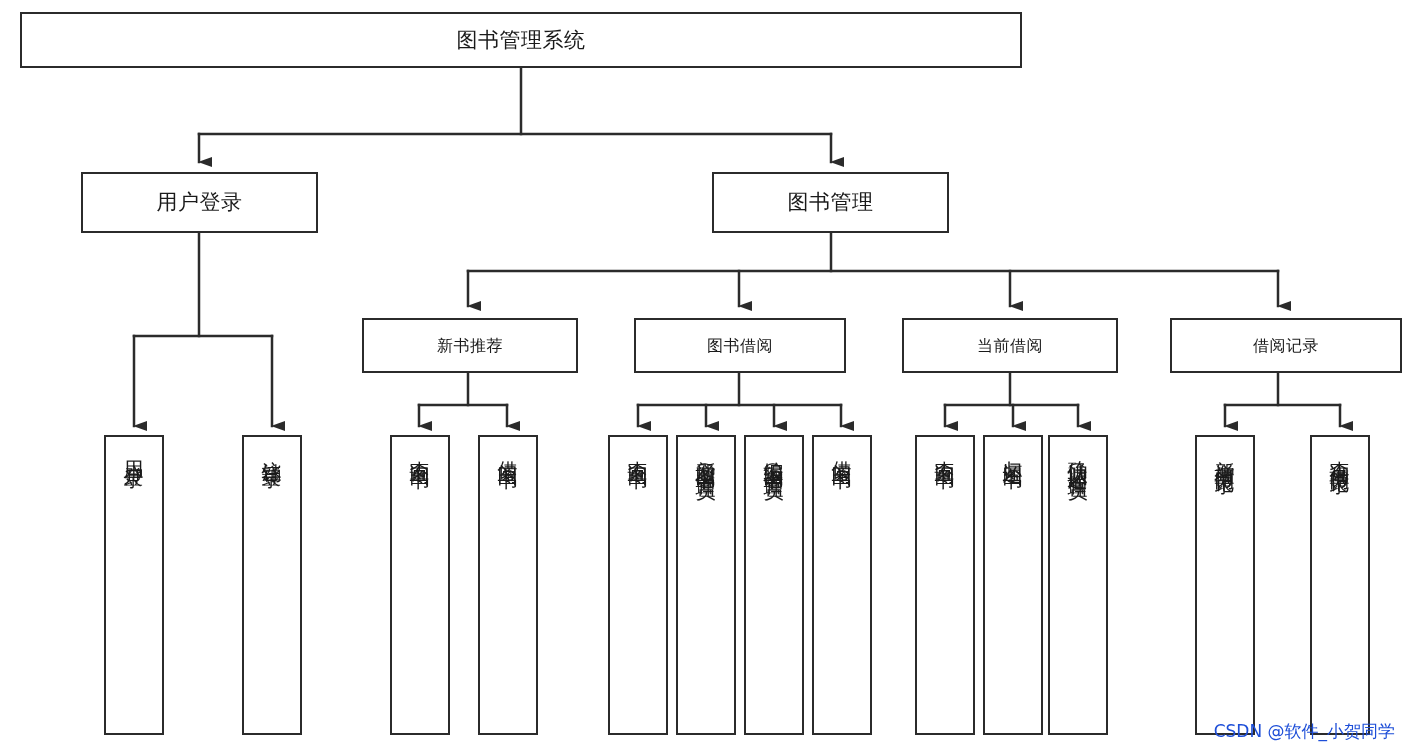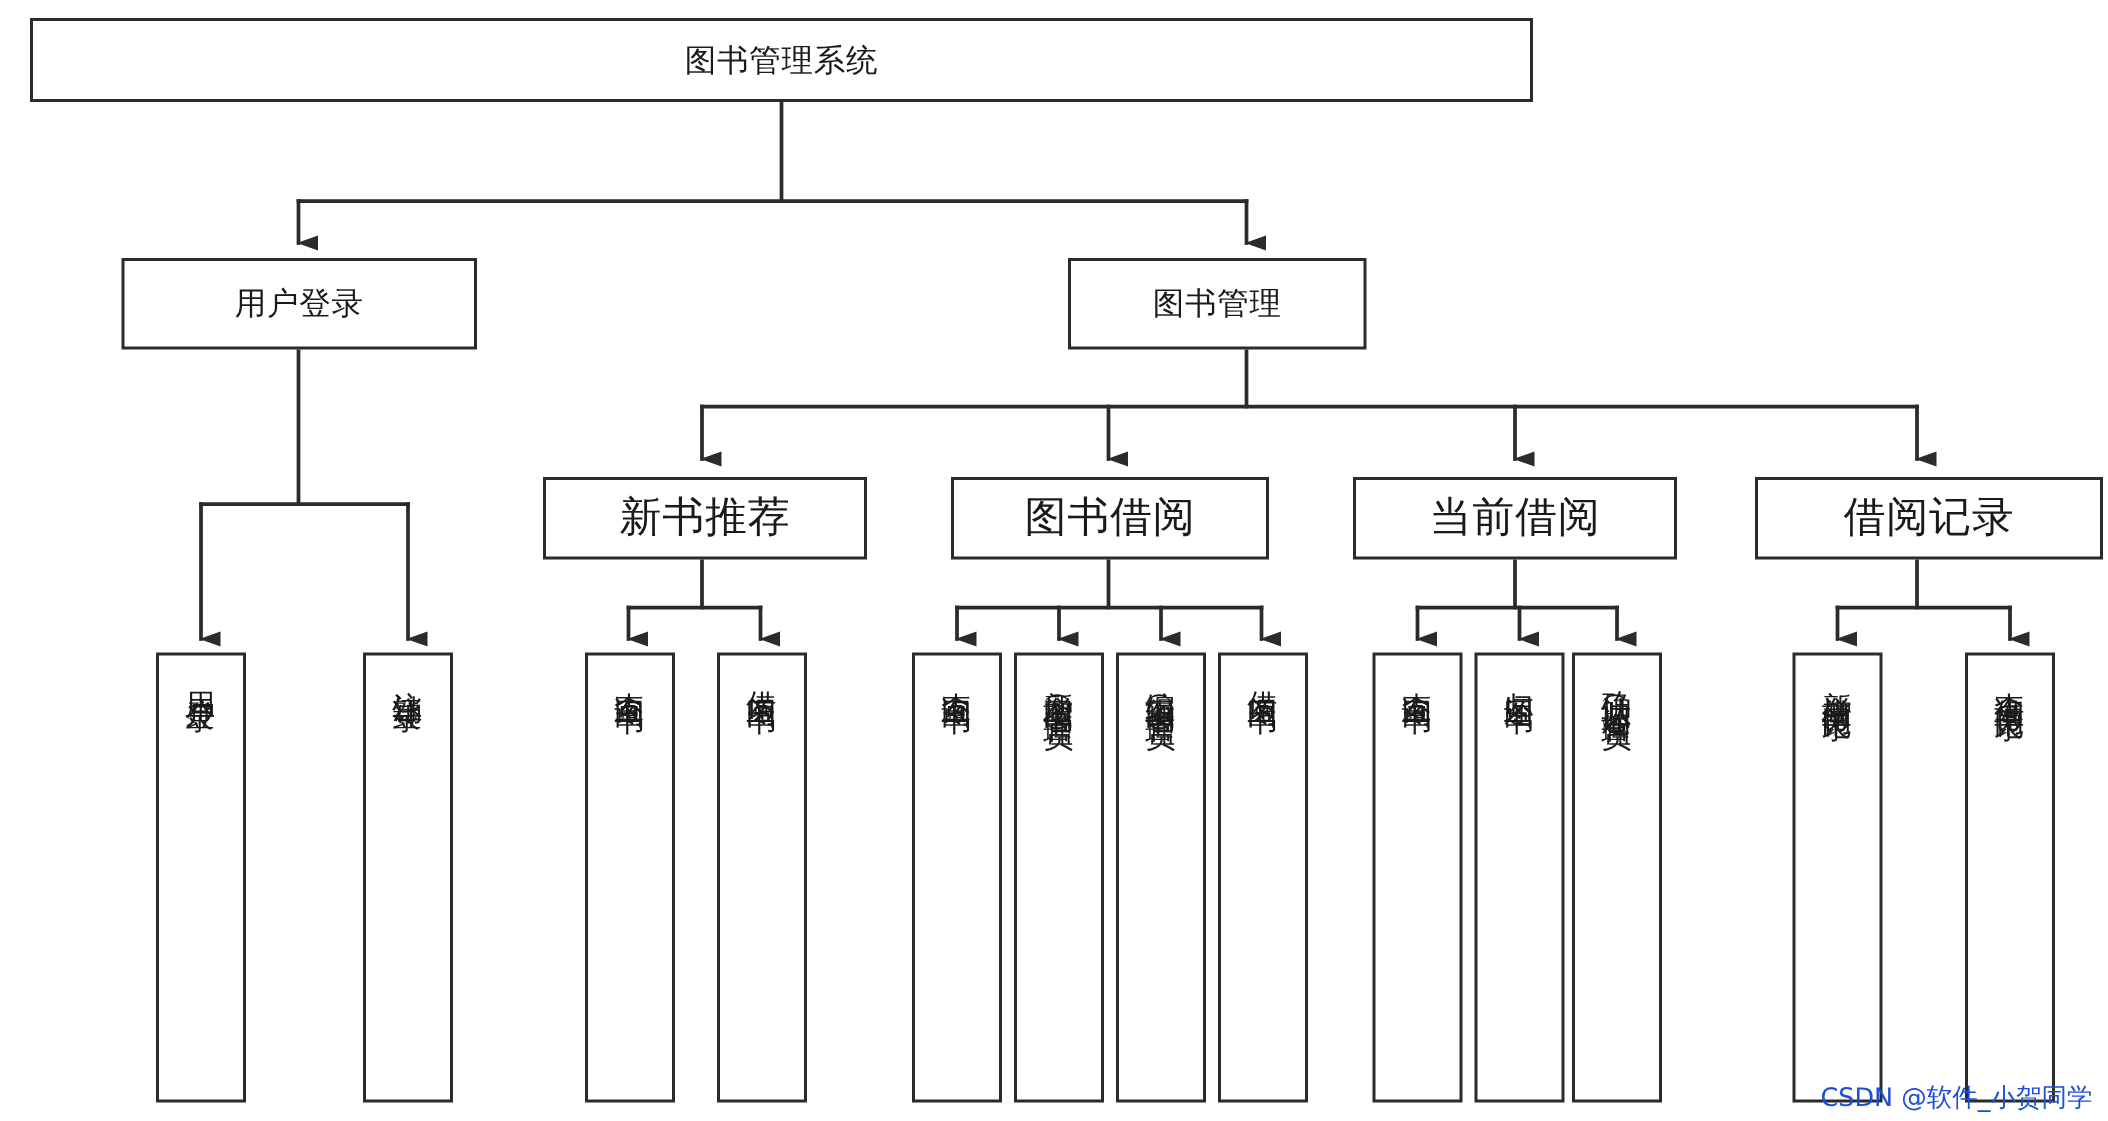--- a/index.html
+++ b/index.html
@@ -35,21 +35,21 @@
     justify-content: center;
     color: #1a1a1a;
   }
   .node.root {
     font-size: 21px;
   }
   .node.level1 {
     font-size: 21px;
   }
   .node.level2 {
-    font-size: 28px;
+    font-size: 16px;
   }
   .node.leaf {
     font-size: 20px;
     align-items: flex-start;
     justify-content: center;
     padding-top: 8px;
   }
   .node .label {
     line-height: 1.08;
     letter-spacing: 0.5px;
@@ -127,31 +127,31 @@
     </g>
   </svg>
 
   <div class="node root" style="left:20px; top:12px; width:1002px; height:56px;">
     <span class="label">图书管理系统</span>
   </div>
 
   <div class="node level1" style="left:81px; top:172px; width:237px; height:61px;">
     <span class="label">用户登录</span>
   </div>
-  <div class="node level1" style="left:712px; top:172px; width:199px; height:61px;">
+  <div class="node level1" style="left:712px; top:172px; width:237px; height:61px;">
     <span class="label">图书管理</span>
   </div>
 
   <div class="node level2" style="left:362px; top:318px; width:216px; height:55px;">
     <span class="label">新书推荐</span>
   </div>
   <div class="node level2" style="left:634px; top:318px; width:212px; height:55px;">
     <span class="label">图书借阅</span>
   </div>
-  <div class="node level2" style="left:902px; top:318px; width:216px; height:55px;">
+  <div class="node level2" style="left:902px; top:318px; width:216px; height:55px;font-family:Liberation Serif, serif;">
     <span class="label">当前借阅</span>
   </div>
   <div class="node level2" style="left:1170px; top:318px; width:232px; height:55px;">
     <span class="label">借阅记录</span>
   </div>
 
   <div class="node leaf" style="left:104px; top:435px; width:60px; height:300px;">
     <span class="label">用户登录</span>
   </div>
   <div class="node leaf" style="left:242px; top:435px; width:60px; height:300px;">

